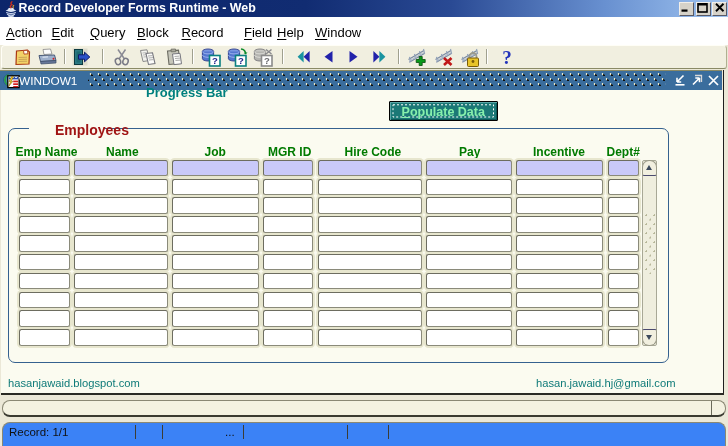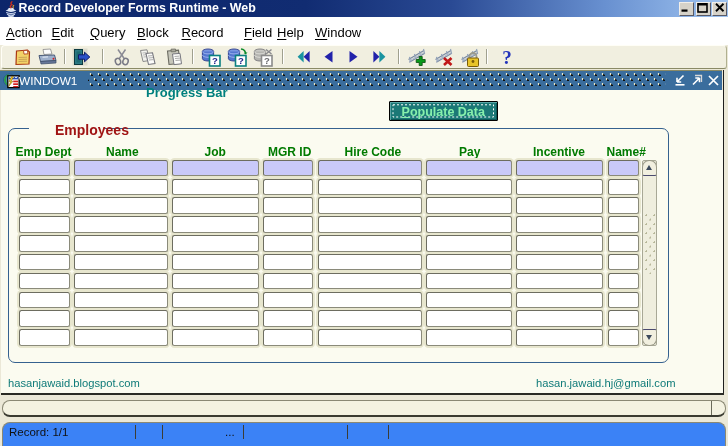--- a/index.html
+++ b/index.html
@@ -272,28 +272,28 @@
     <svg class="foc" width="107" height="18" viewBox="0 0 107 18">
       <rect x="3" y="2.8" width="100.5" height="12.2" fill="none" stroke="#fff" stroke-width="1" stroke-dasharray="2 2"></rect>
     </svg>
     <div class="txt"><u>P</u>opulate Data</div>
   </div>
 
 <div class="abs" id="frame"></div>
 <div class="abs" id="framegap"></div>
 <div class="abs" id="emplbl">Employees</div>
 
-<div class="hdr" style="left:15.5px">Emp Dept</div>
+<div class="hdr" style="left:15.5px">Emp Name</div>
 <div class="hdr" style="left:106.0px">Name</div>
 <div class="hdr" style="left:204.5px">Job</div>
 <div class="hdr" style="left:268.0px">MGR ID</div>
 <div class="hdr" style="left:344.5px">Hire Code</div>
 <div class="hdr" style="left:459.0px">Pay</div>
 <div class="hdr" style="left:533.0px">Incentive</div>
-<div class="hdr" style="left:606.5px">Name#</div>
+<div class="hdr" style="left:606.5px">Dept#</div>
 
 <div class="f lav" style="left:18.5px;top:159.7px;width:51.5px"></div>
 <div class="f lav" style="left:74.0px;top:159.7px;width:93.5px"></div>
 <div class="f lav" style="left:172.0px;top:159.7px;width:86.5px"></div>
 <div class="f lav" style="left:263.0px;top:159.7px;width:50.0px"></div>
 <div class="f lav" style="left:318.0px;top:159.7px;width:104.0px"></div>
 <div class="f lav" style="left:426.0px;top:159.7px;width:86.0px"></div>
 <div class="f lav" style="left:516.0px;top:159.7px;width:87.0px"></div>
 <div class="f lav" style="left:607.5px;top:159.7px;width:31.5px"></div>
 <div class="f" style="left:18.5px;top:178.5px;width:51.5px"></div>

